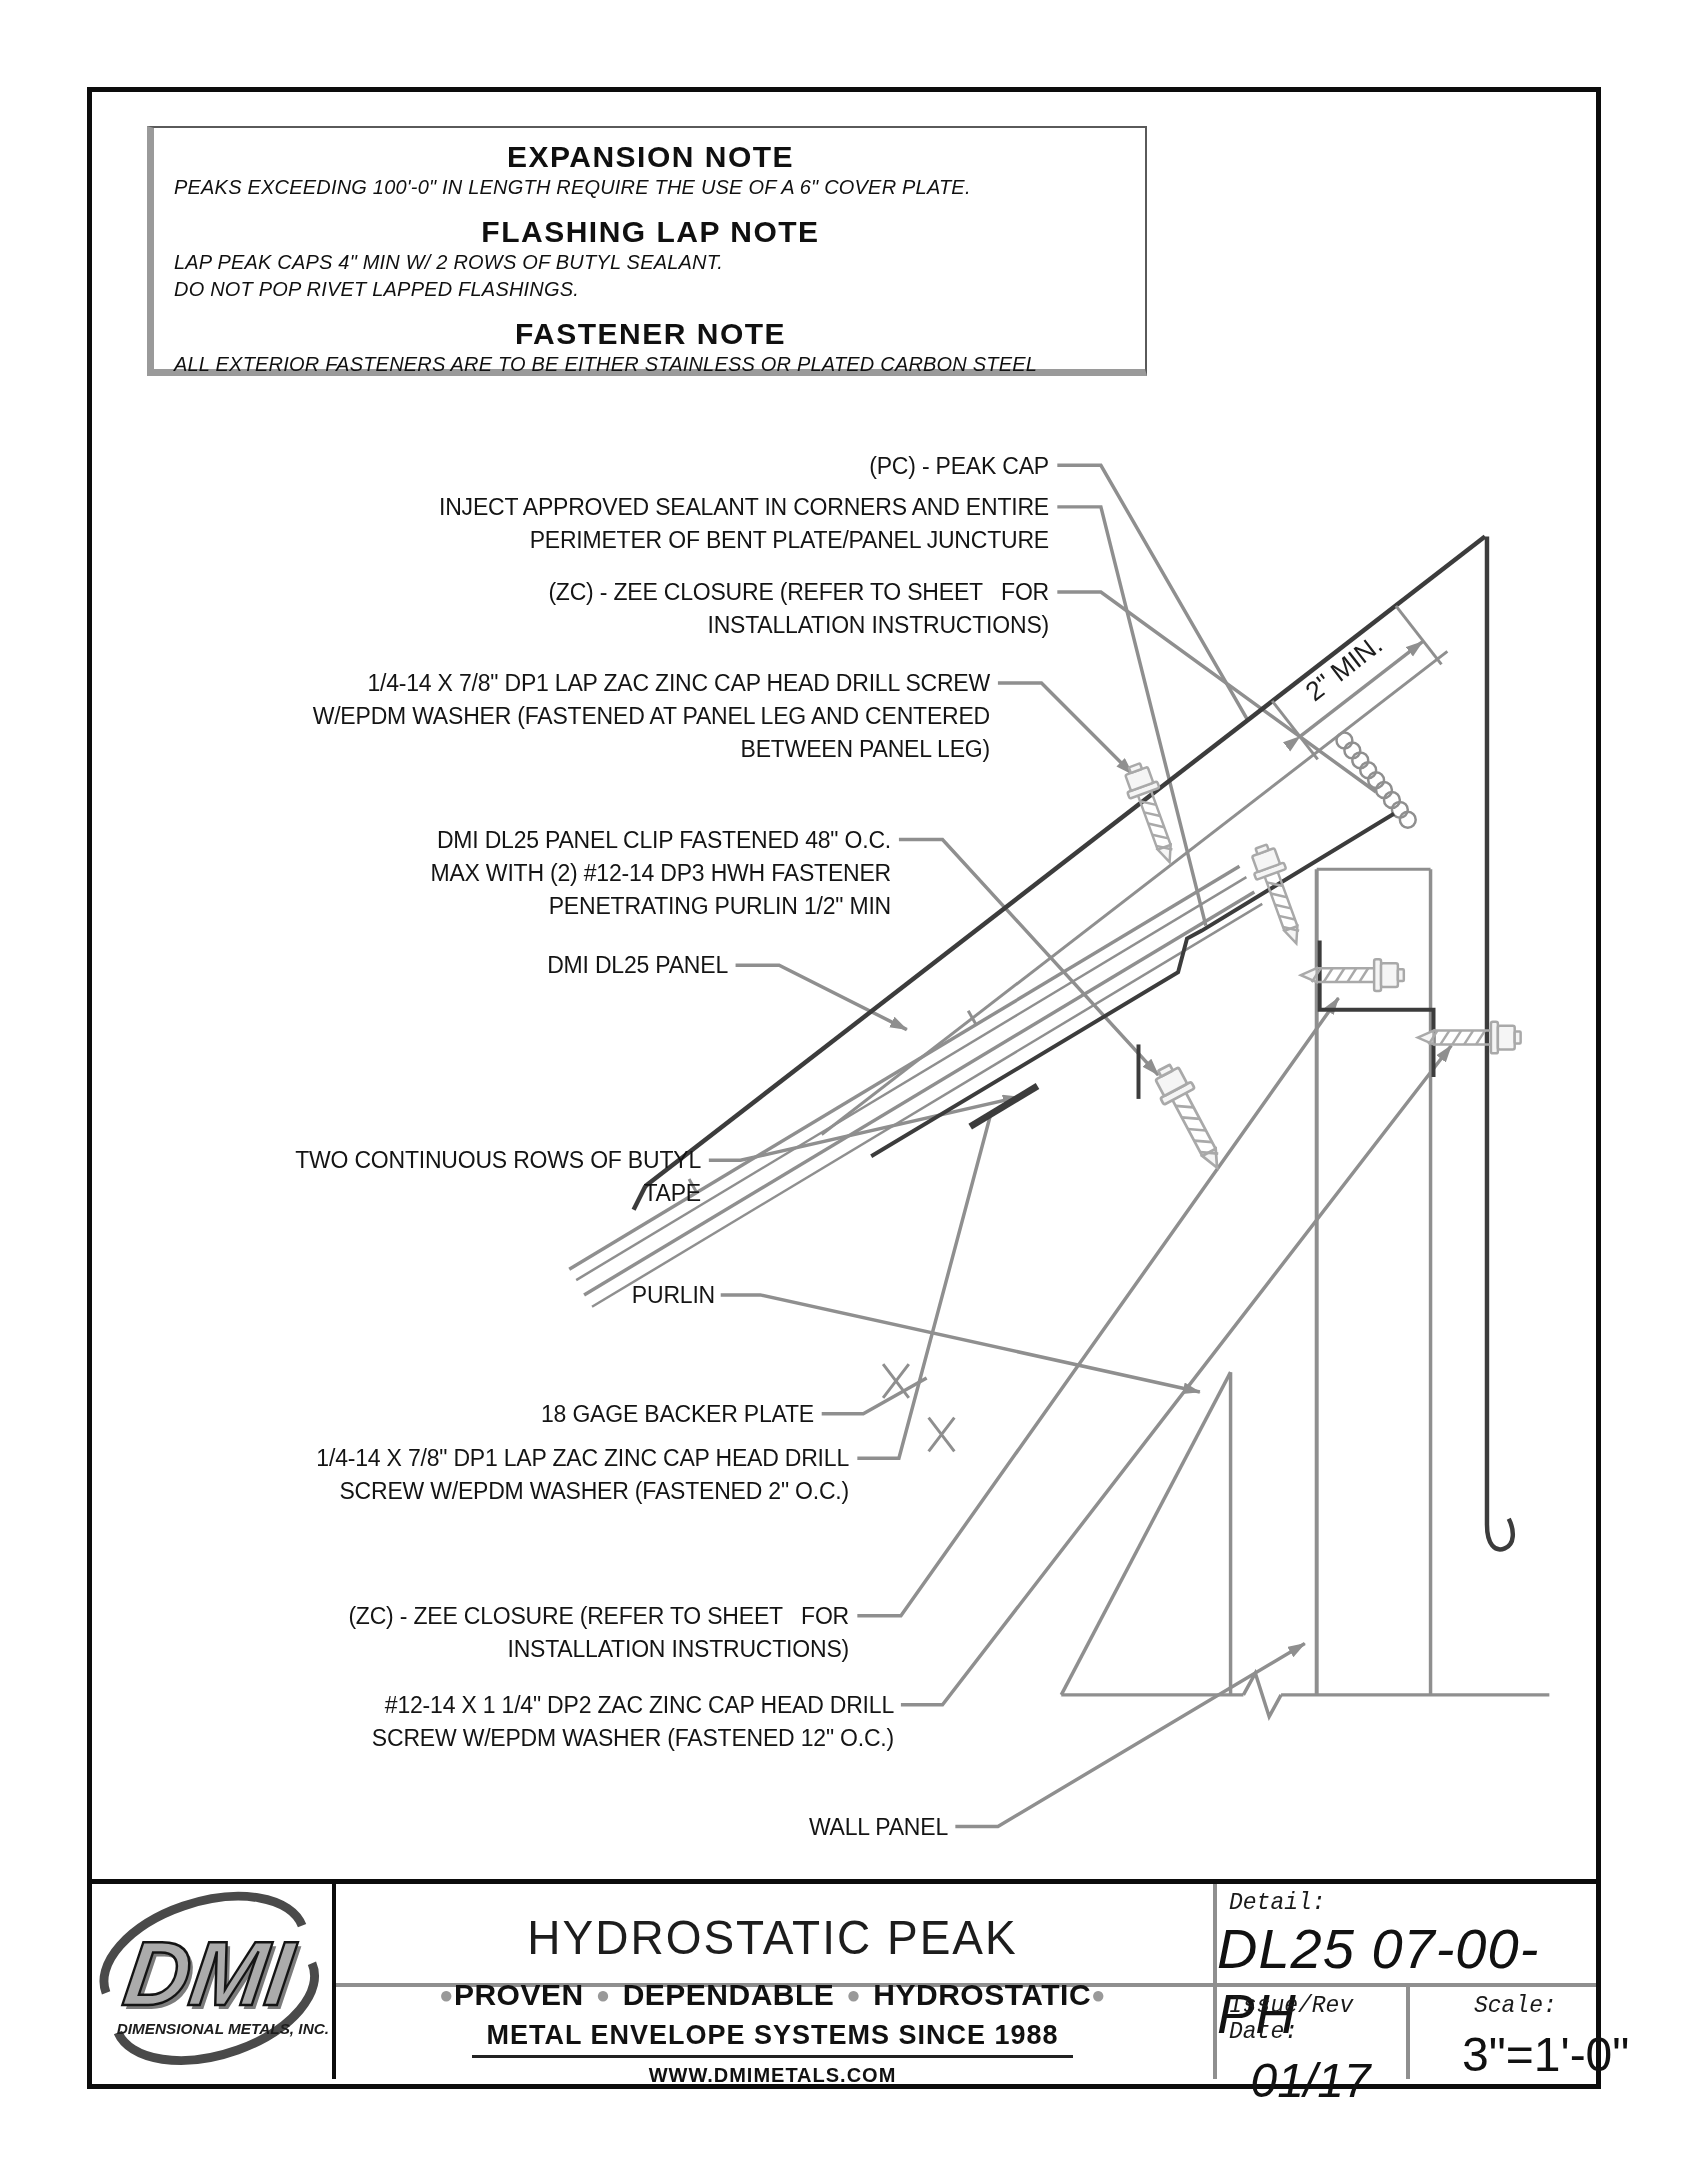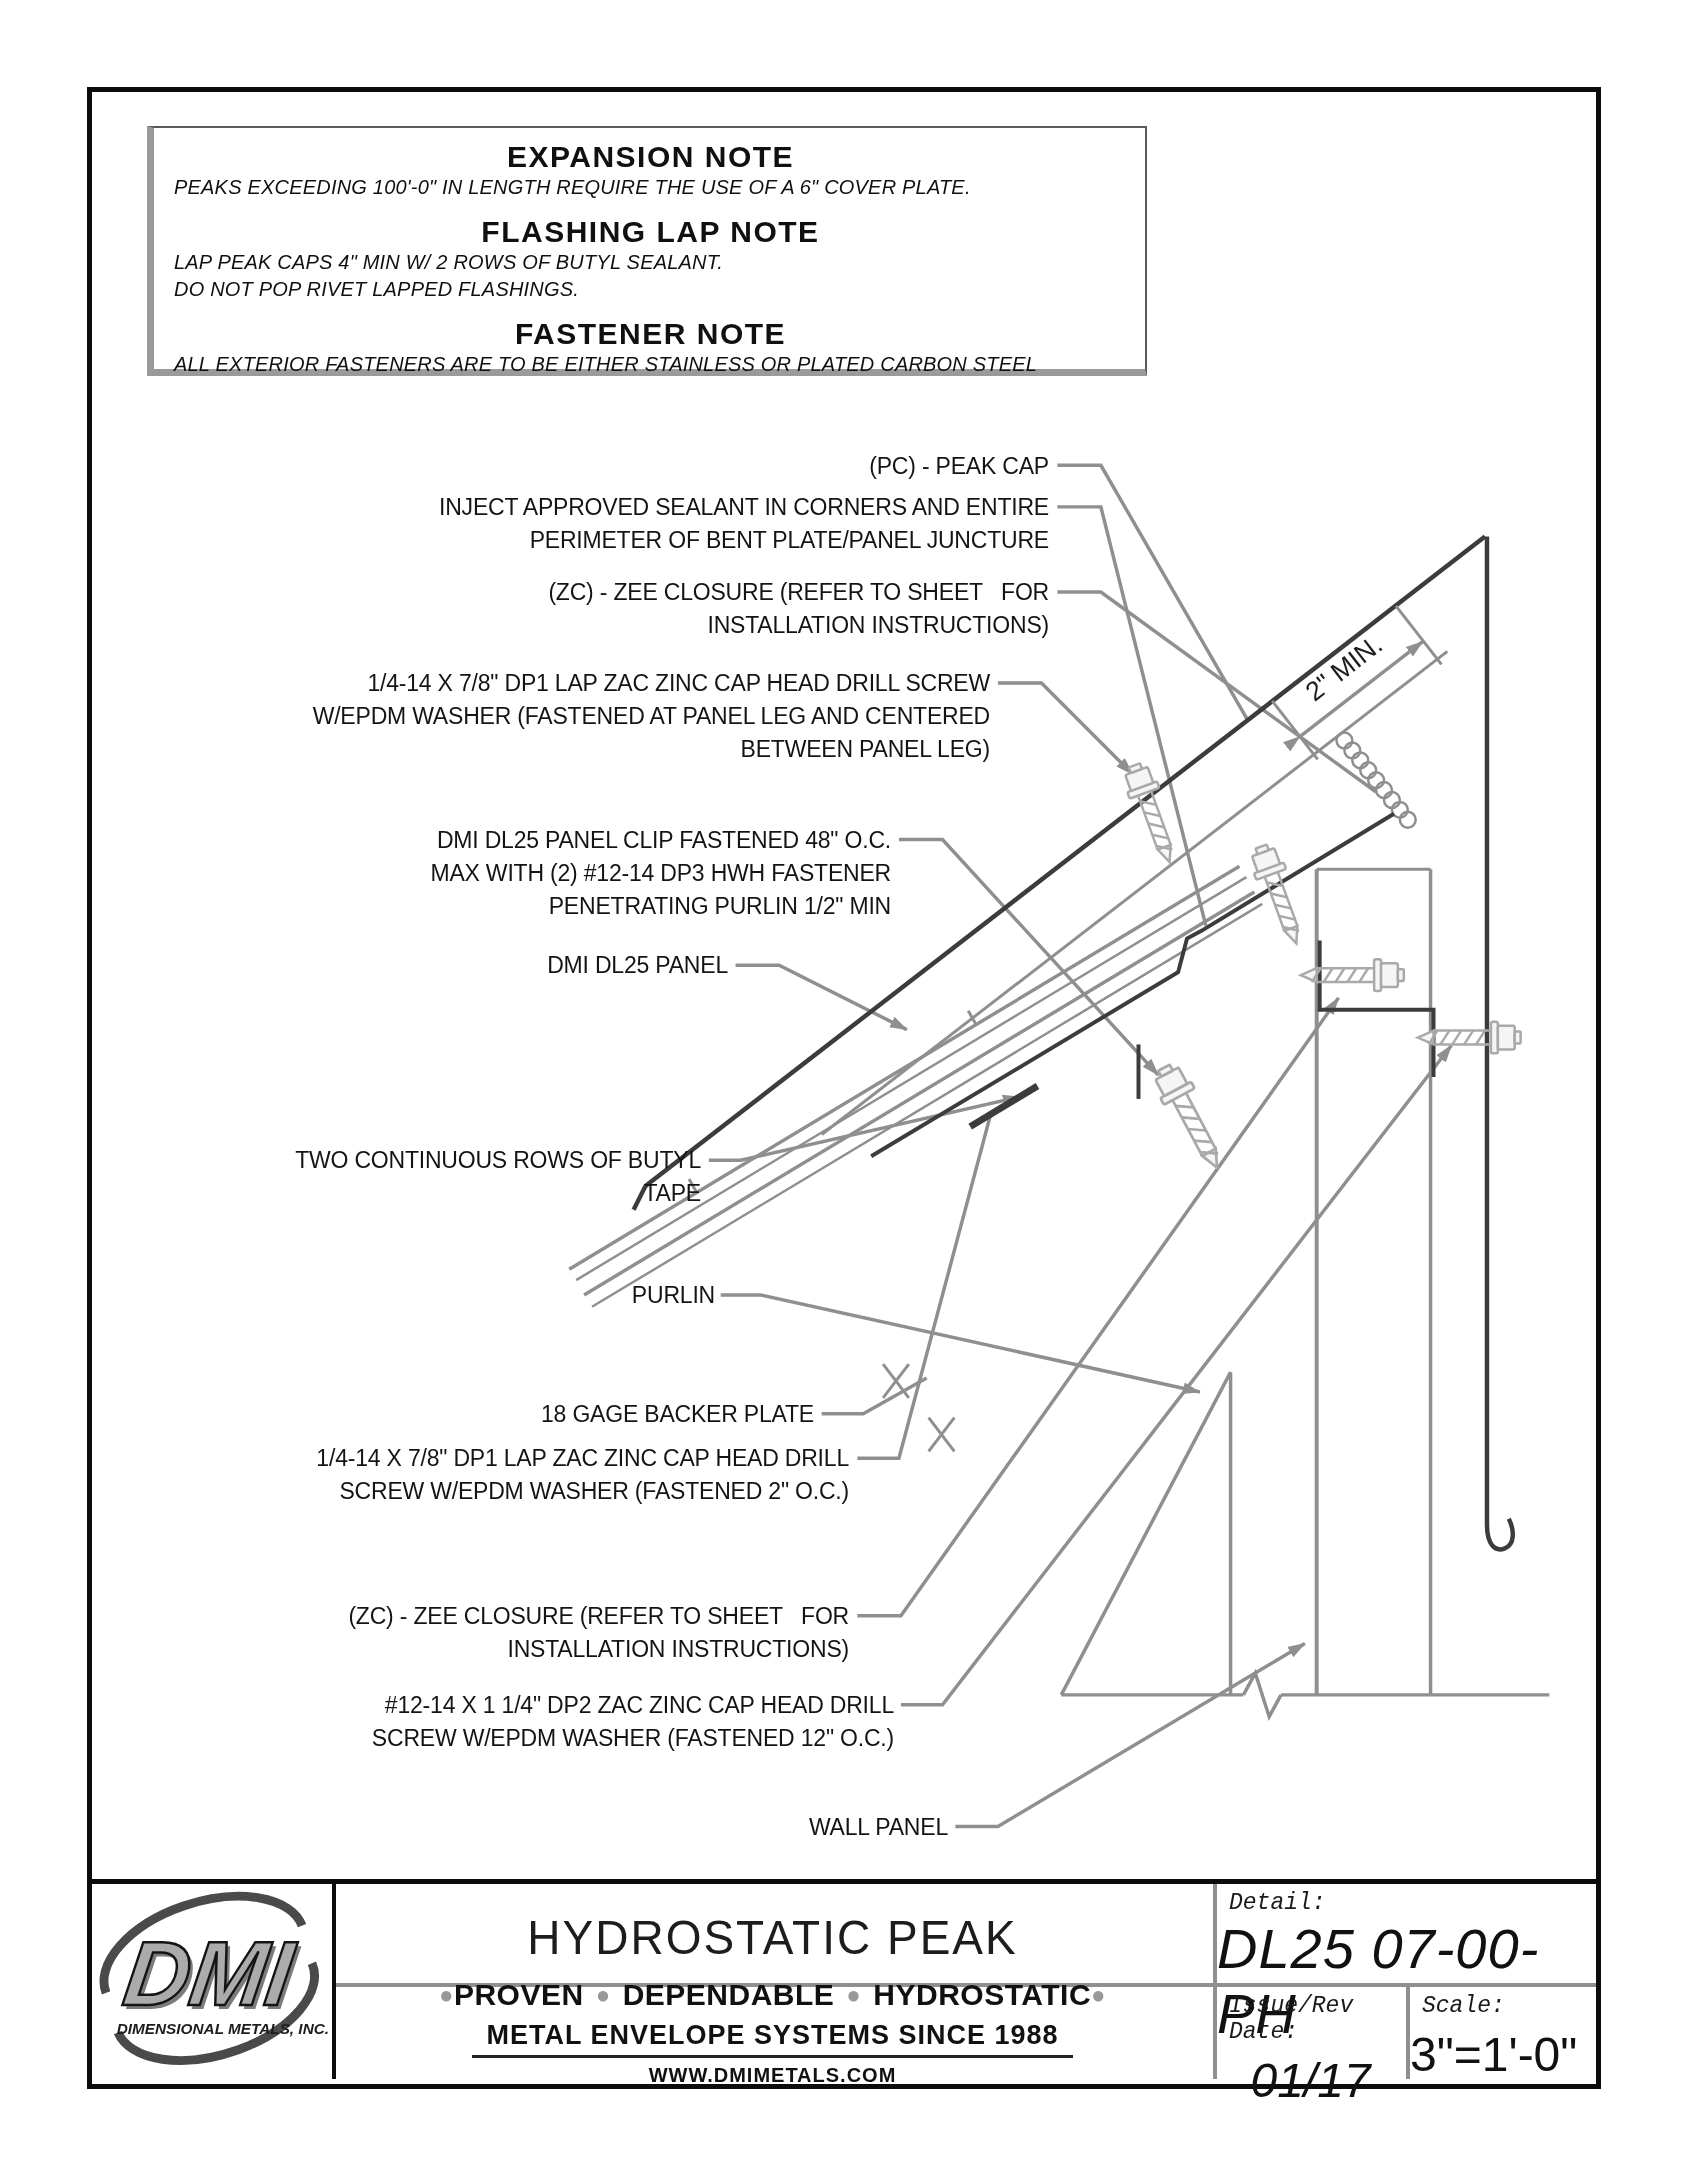--- a/index.html
+++ b/index.html
@@ -28,21 +28,21 @@
   #tagline{margin-top:14px;font-size:30px;font-weight:bold;letter-spacing:0.5px;color:#111;}
   .tg-dot{color:#999;font-size:24px;vertical-align:2px;}
   .tg-dot.mid{margin:0 12px;}
   #subtitle{display:inline-block;margin-top:8px;font-size:27px;font-weight:bold;letter-spacing:1px;
             border-bottom:3px solid #222;padding:0 14px 4px 14px;color:#111;}
   #website{margin-top:6px;font-size:20px;font-weight:bold;letter-spacing:1px;color:#111;}
   #detail-cell{position:absolute;left:1217px;top:1884px;width:379px;height:99px;}
   .tb-label{font-style:italic;font-size:23px;color:#1a1a1a;margin:6px 0 0 12px;font-family:Liberation Mono, monospace;}
   .tb-big{font-style:italic;font-size:56px;letter-spacing:1px;color:#111;text-align:left;}
   #issue-cell{position:absolute;left:1217px;top:1987px;width:187px;height:92px;}
-  #scale-cell{position:absolute;left:1410px;top:1987px;width:148px;height:92px;}
+  #scale-cell{position:absolute;left:1462px;top:1987px;width:148px;height:92px;}
   .tb-val{font-size:48px;font-style:italic;text-align:center;color:#111;margin-top:8px;}
   .tb-val.upright{font-style:normal;}
 </style>
 </head>
 <body>
 
 <div id="sheet">
   <div id="frame"></div>
 
   <div id="notes">

